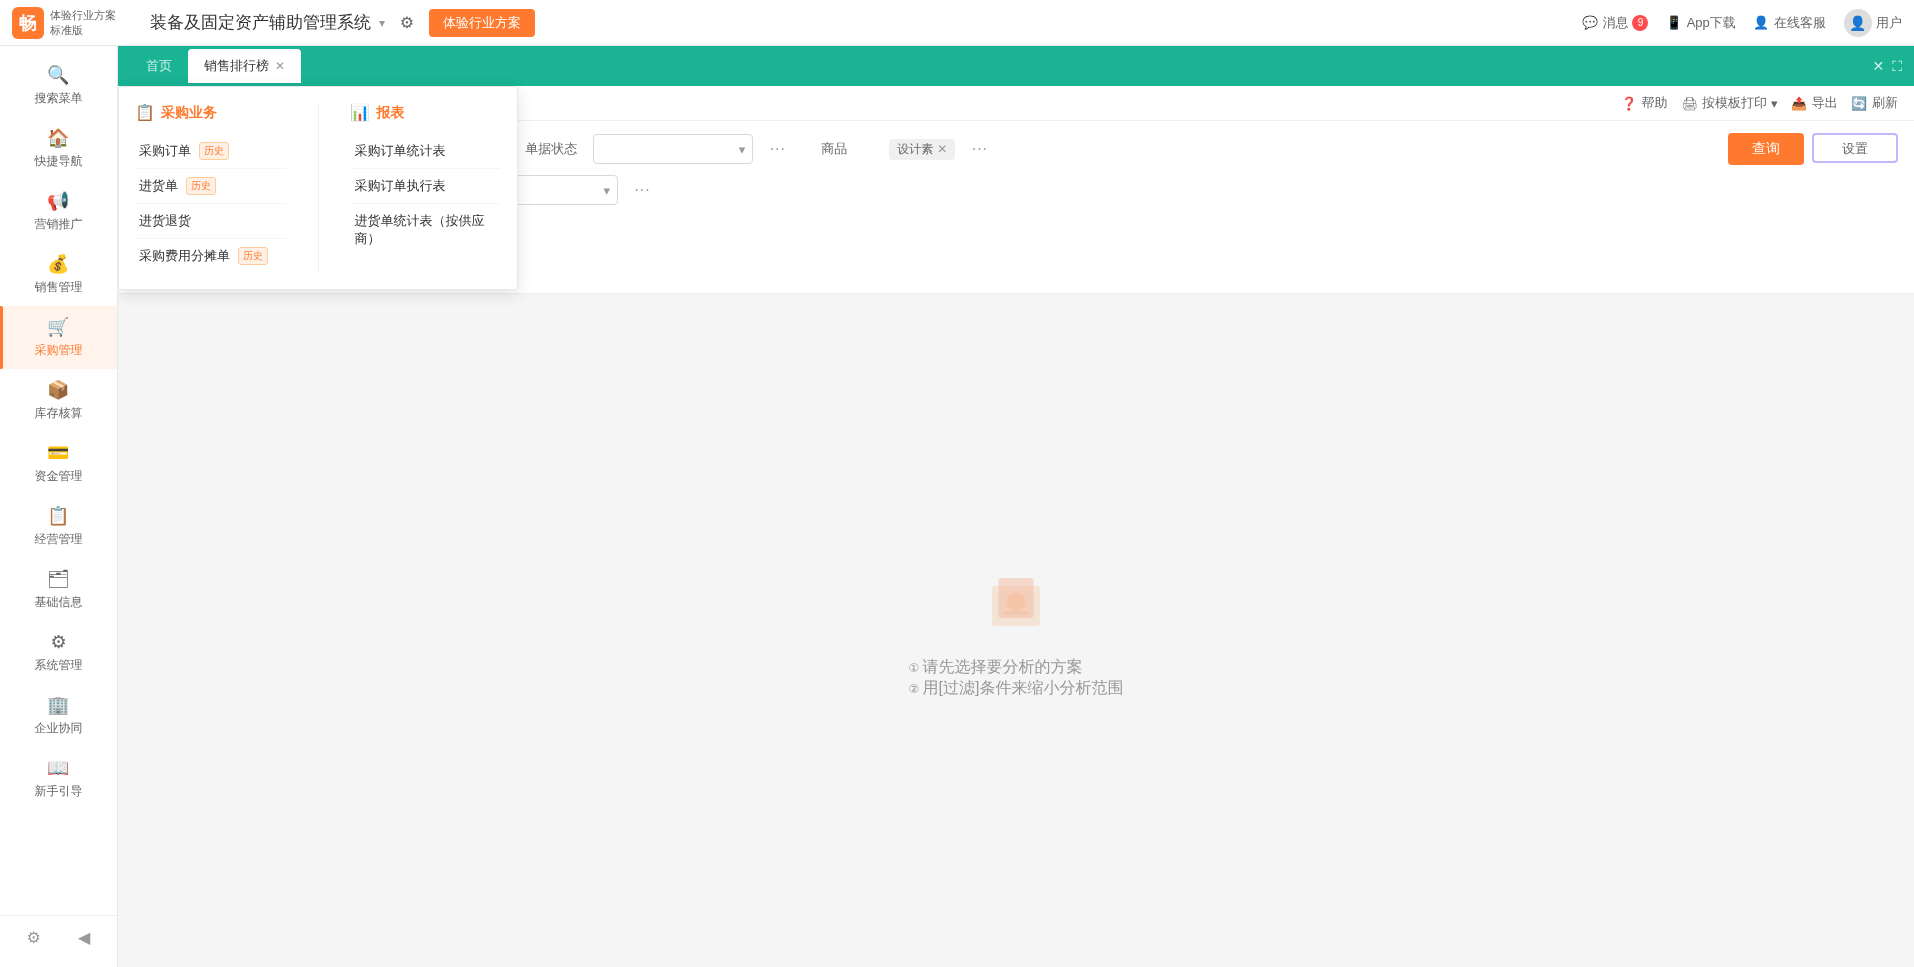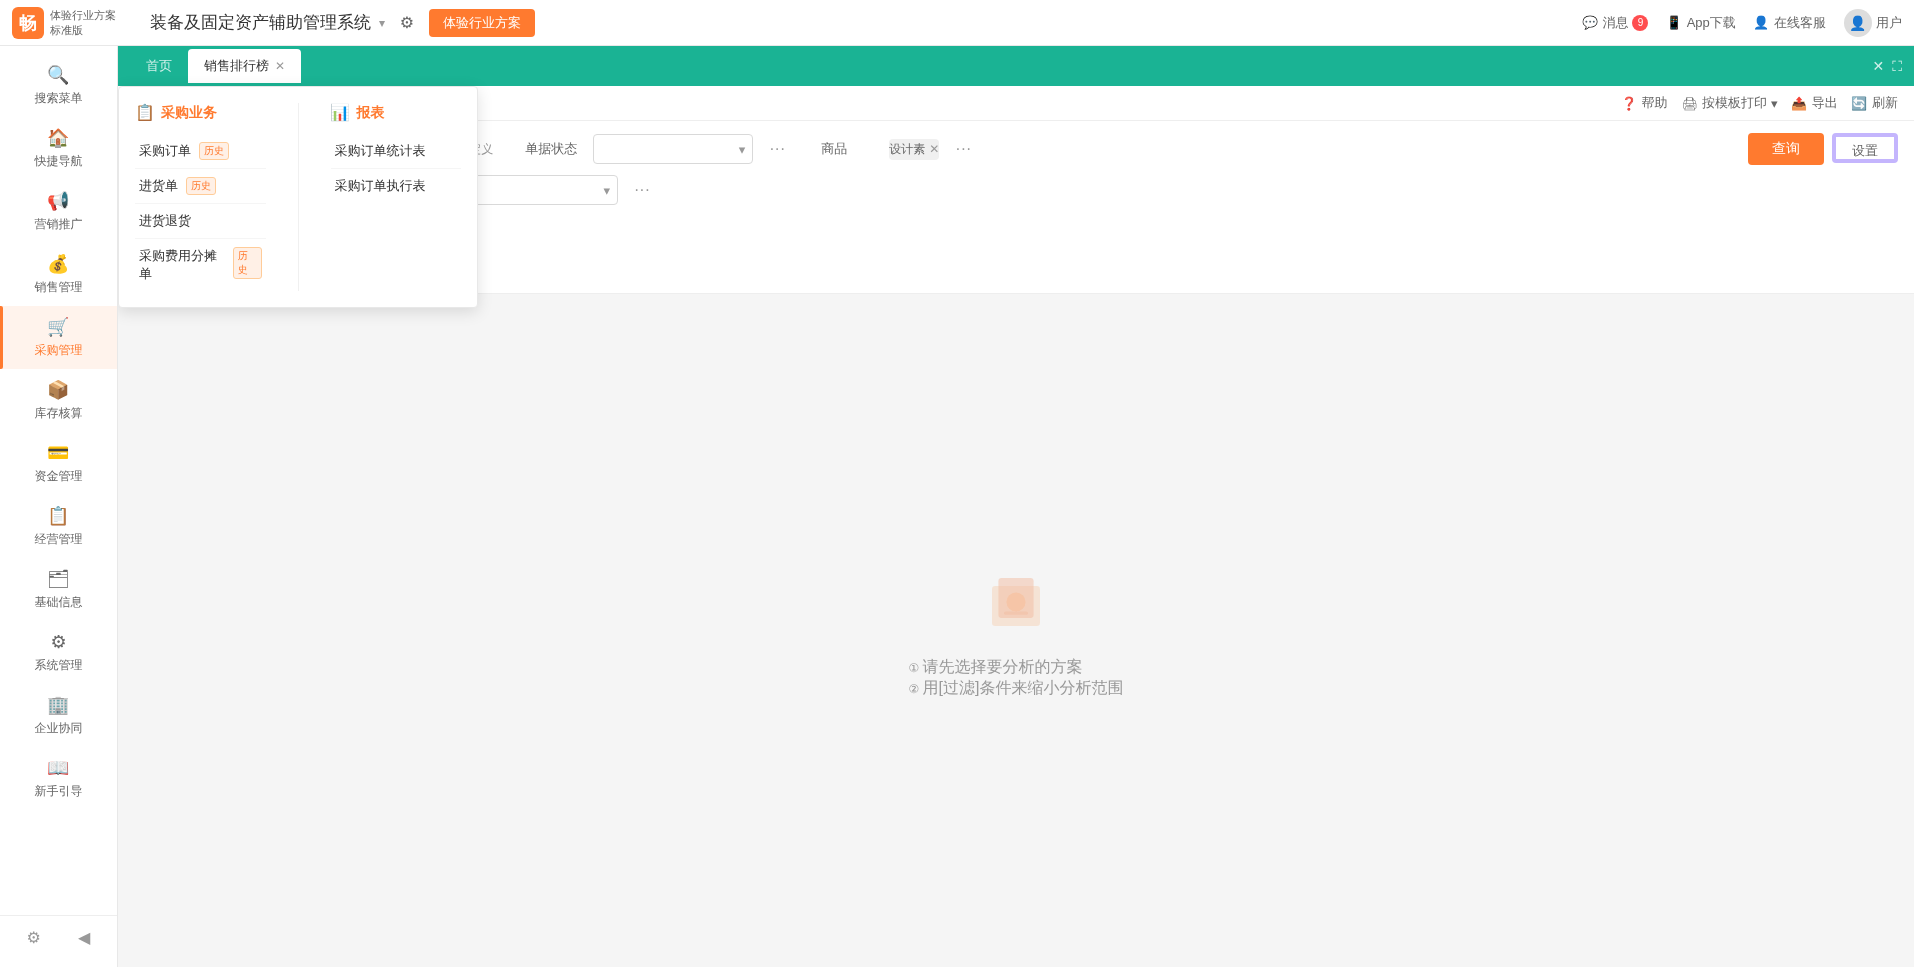--- a/index.html
+++ b/index.html
@@ -240,21 +240,21 @@
     .filter-row:last-child { margin-bottom: 0; }
     .filter-label {
       color: #666;
       font-size: 13px;
       white-space: nowrap;
       min-width: 56px;
     }
     .filter-tag {
       background: #f0f0f0;
       border-radius: 4px;
-      padding: 2px 0;
+      padding: 2px 8px;
       font-size: 12px;
       color: #666;
       display: flex;
       align-items: center;
       gap: 4px;
       cursor: pointer;
     }
     .filter-tag .close { color: #999; cursor: pointer; }
     .filter-select {
       border: 1px solid #d9d9d9;
@@ -300,24 +300,24 @@
       background: #ff7a2f;
       color: white;
       border: none;
       padding: 6px 24px;
       border-radius: 4px;
       font-size: 14px;
       cursor: pointer;
       height: 32px;
     }
     .settings-btn {
-      border: 4px solid #c4b5fd;
-      background: #fff;
-      color: #666;
-      padding: 5px 16px;
+      border: 2px solid #c4b5fd;
+      background: #fff;
+      color: #666;
+      padding: 5px 28px;
       border-radius: 4px;
       font-size: 13px;
       cursor: pointer;
       height: 30px;
     }
 
     
     .dropdown-overlay {
       position: absolute;
       top: 40px;
@@ -551,20 +551,23 @@
         <div class="dropdown-col">
           <div class="dropdown-col-title">
             <span class="col-icon">📊</span>
             <span>报表</span>
           </div>
           <div class="dropdown-item">
             <span>采购订单统计表</span>
           </div>
           <div class="dropdown-item">
             <span>采购订单执行表</span>
+          </div>
+          <div class="dropdown-item">
+            <span>进货单统计表（按供应商）</span>
           </div>
         </div>
       </div>
     </div>
 
     <div class="toolbar">
       <div style="margin-left: auto; display: flex; gap: 14px; align-items: center;">
         <div class="toolbar-action">
           <span>❓</span>
           <span>帮助</span>

